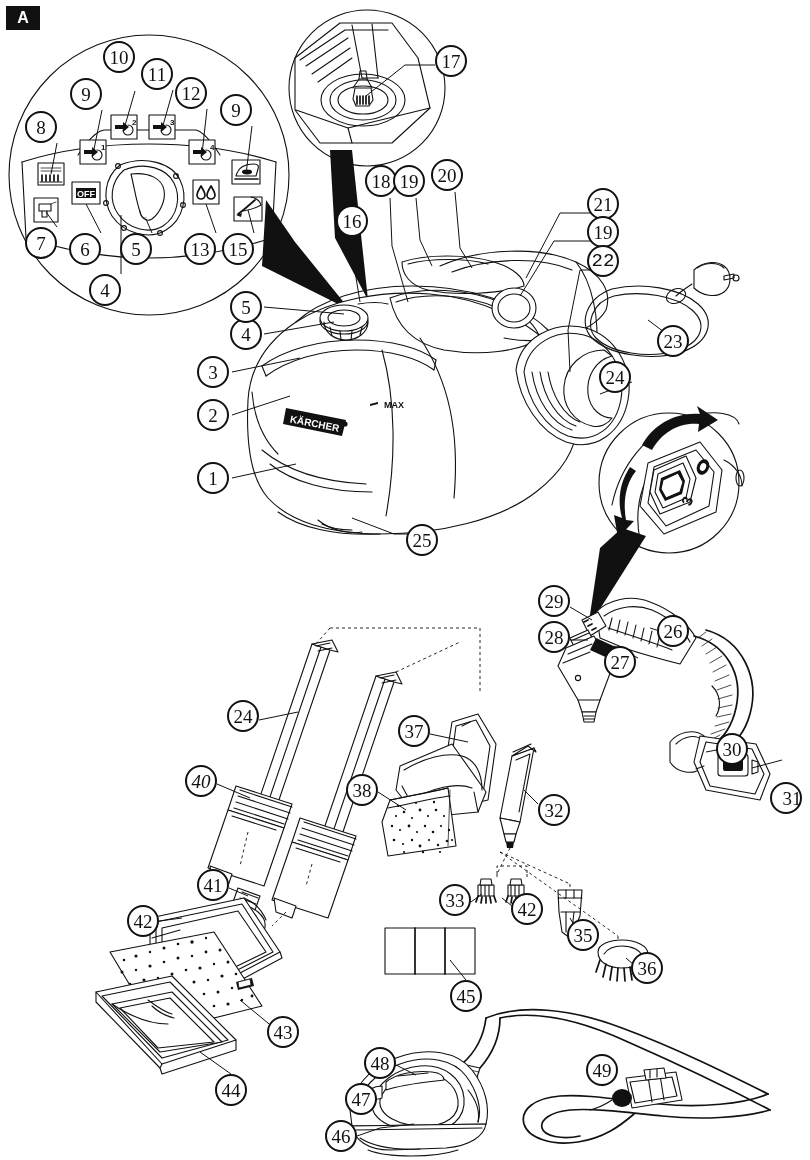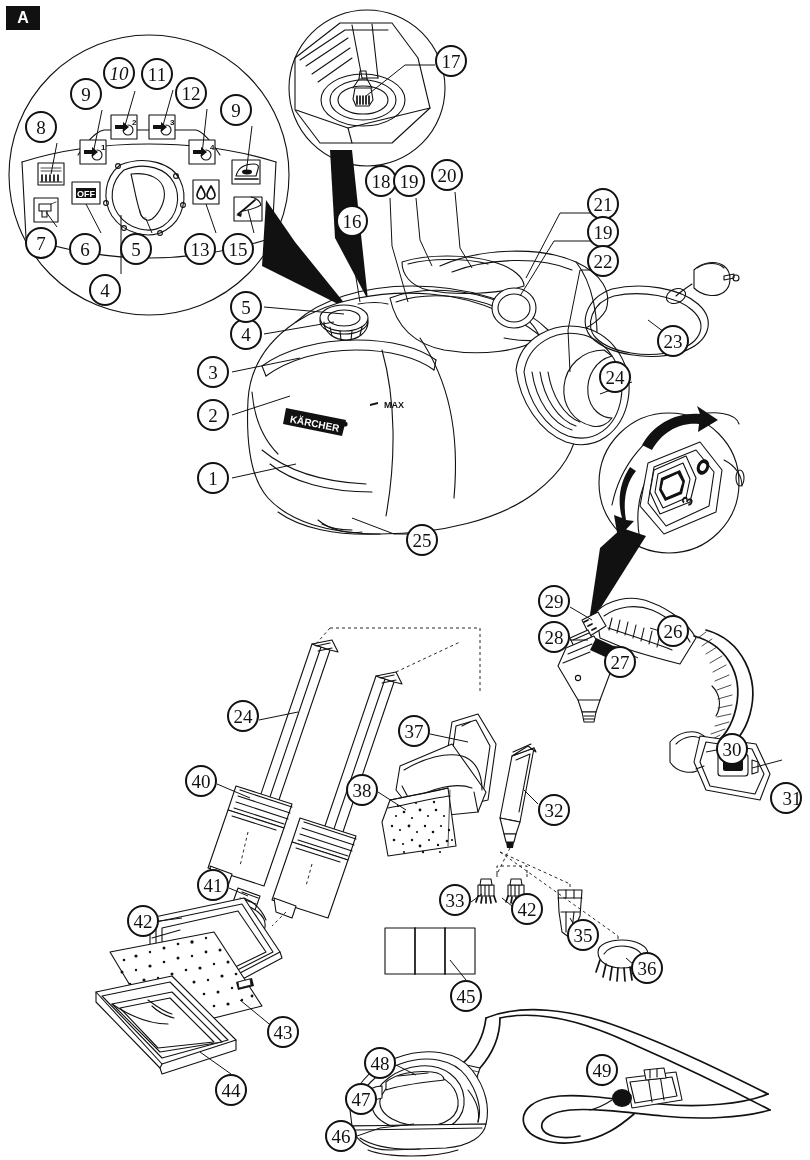--- a/index.html
+++ b/index.html
@@ -677,52 +677,52 @@
       <div class="callout" style="left: 197px; top: 399px;">2</div>
       <div class="callout" style="left: 197px; top: 356px;">3</div>
       <div class="callout" style="left: 230px; top: 318px;">4</div>
       <div class="callout" style="left: 230px; top: 291px;">5</div>
       <div class="callout" style="left: 89px; top: 274px;">4</div>
       <div class="callout" style="left: 120px; top: 233px;">5</div>
       <div class="callout" style="left: 69px; top: 233px;">6</div>
       <div class="callout" style="left: 25px; top: 227px;">7</div>
       <div class="callout" style="left: 25px; top: 111px;">8</div>
       <div class="callout" style="left: 70px; top: 78px;">9</div>
-      <div class="callout" style="left: 103px; top: 57px; font-style: italic;">10</div>
+      <div class="callout" style="left: 103px; top: 41px;">10</div>
       <div class="callout" style="left: 141px; top: 58px;">11</div>
       <div class="callout" style="left: 175px; top: 77px;">12</div>
       <div class="callout" style="left: 184px; top: 233px;">13</div>
       <div class="callout" style="left: 220px; top: 94px;">9</div>
       <div class="callout" style="left: 222px; top: 233px;">15</div>
       <div class="callout" style="left: 317px; top: 205px; margin-left: 19px;">16</div>
       <div class="callout" style="left: 435px; top: 45px;">17</div>
       <div class="callout" style="left: 365px; top: 165px;">18</div>
       <div class="callout" style="left: 393px; top: 165px;">19</div>
       <div class="callout" style="left: 431px; top: 159px;">20</div>
       <div class="callout" style="left: 587px; top: 188px;">21</div>
       <div class="callout" style="left: 587px; top: 216px;">19</div>
-      <div class="callout" style="left: 587px; top: 245px;">22</div>
+      <div class="callout" style="left: 587px; top: 245px; font-family: Liberation Mono, monospace;">22</div>
       <div class="callout" style="left: 657px; top: 325px;">23</div>
       <div class="callout" style="left: 599px; top: 361px;">24</div>
       <div class="callout" style="left: 406px; top: 524px;">25</div>
       <div class="callout" style="left: 657px; top: 615px;">26</div>
       <div class="callout" style="left: 604px; top: 646px;">27</div>
       <div class="callout" style="left: 538px; top: 621px;">28</div>
       <div class="callout" style="left: 538px; top: 585px;">29</div>
       <div class="callout" style="left: 716px; top: 726px; margin-top: 7px;">30</div>
       <div class="callout" style="left: 770px; top: 782px; padding-left: 12px;">31</div>
       <div class="callout" style="left: 538px; top: 794px;">32</div>
       <div class="callout" style="left: 439px; top: 884px;">33</div>
       <div class="callout" style="left: 511px; top: 893px;">42</div>
       <div class="callout" style="left: 567px; top: 919px;">35</div>
       <div class="callout" style="left: 631px; top: 952px;">36</div>
       <div class="callout" style="left: 398px; top: 715px;">37</div>
       <div class="callout" style="left: 346px; top: 774px;">38</div>
       <div class="callout" style="left: 227px; top: 700px;">24</div>
-      <div class="callout" style="left: 185px; top: 765px;">40</div>
+      <div class="callout" style="left: 185px; top: 765px; font-style: italic;">40</div>
       <div class="callout" style="left: 197px; top: 869px;">41</div>
       <div class="callout" style="left: 127px; top: 905px;">42</div>
       <div class="callout" style="left: 267px; top: 1016px;">43</div>
       <div class="callout" style="left: 215px; top: 1074px;">44</div>
       <div class="callout" style="left: 450px; top: 980px;">45</div>
       <div class="callout" style="left: 325px; top: 1120px;">46</div>
       <div class="callout" style="left: 345px; top: 1083px;">47</div>
       <div class="callout" style="left: 364px; top: 1047px;">48</div>
       <div class="callout" style="left: 586px; top: 1054px;">49</div>
     </div>

